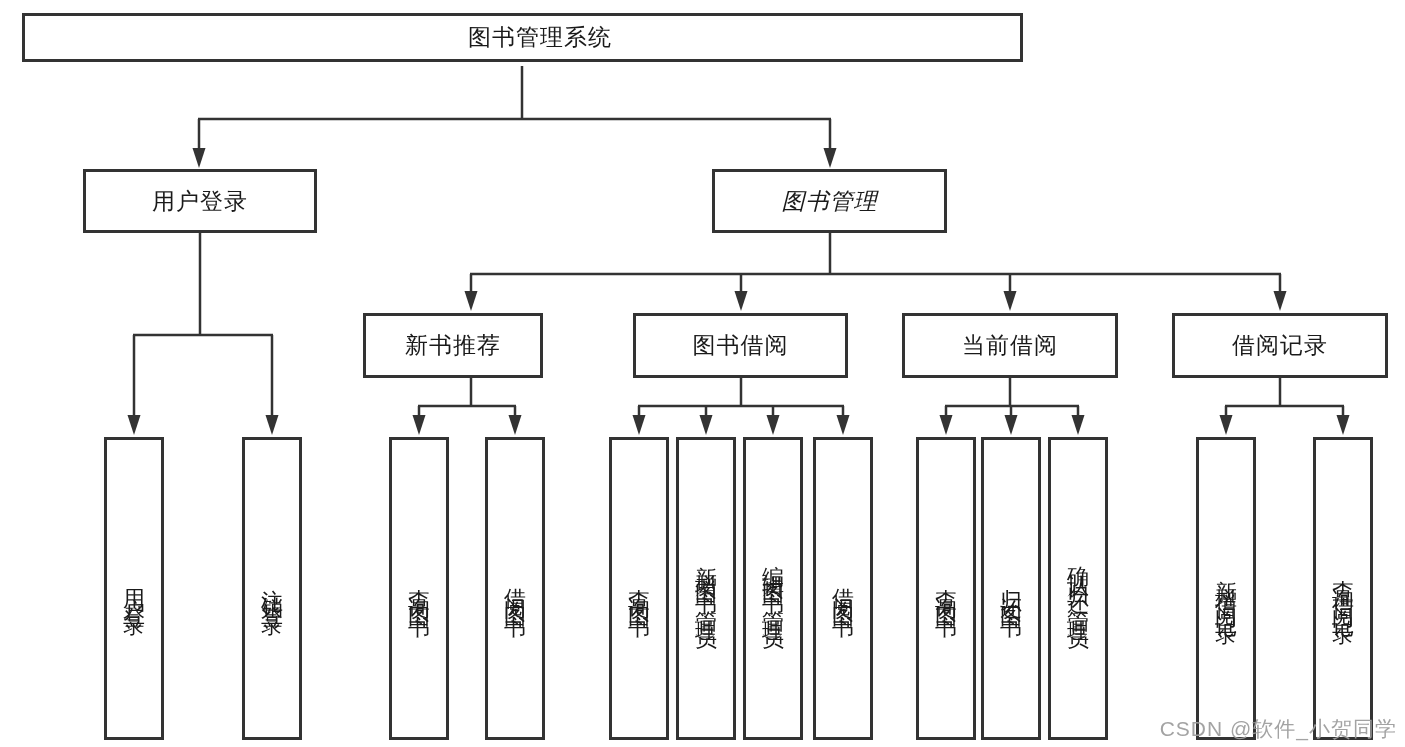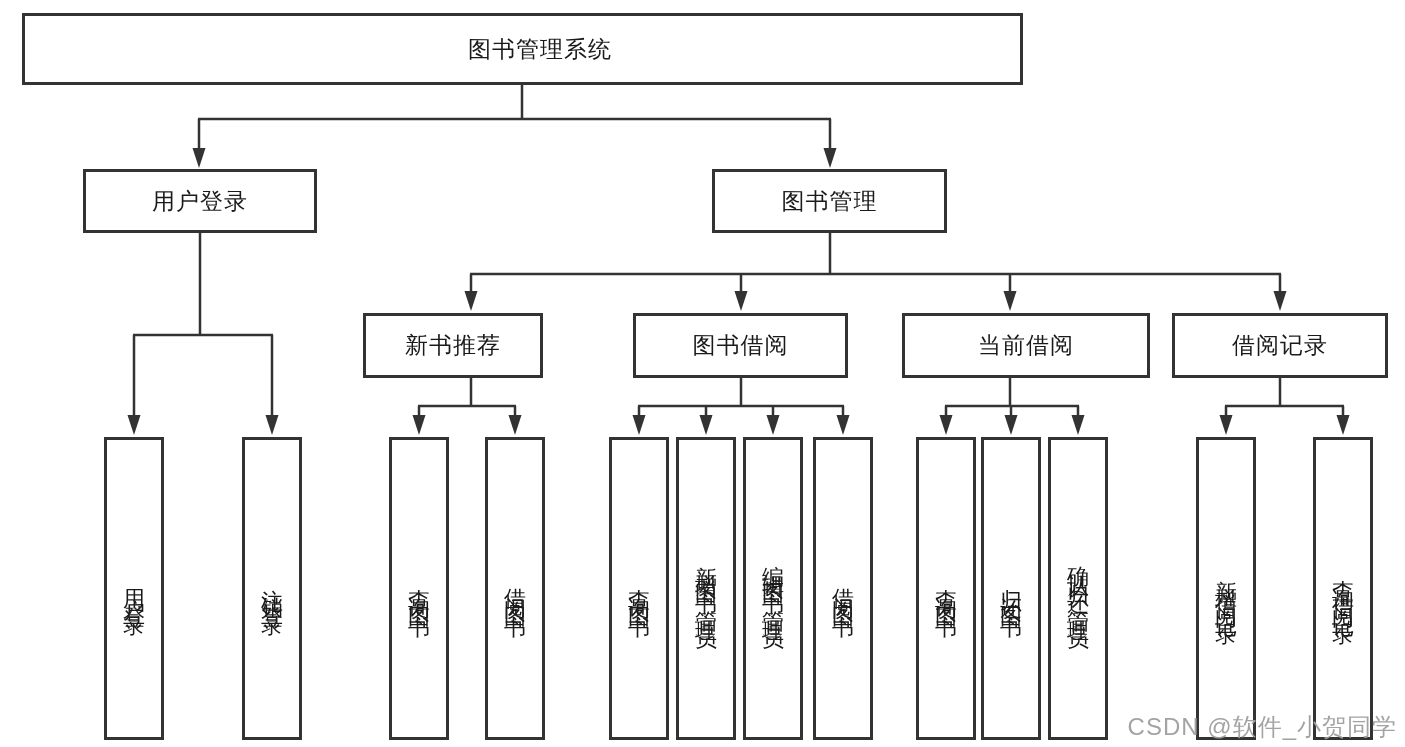--- a/index.html
+++ b/index.html
@@ -45,26 +45,26 @@
   .vbox .vtext {
     writing-mode: vertical-rl;
     text-orientation: mixed;
     letter-spacing: 9px;
     line-height: 1;
     white-space: nowrap;
   }
   .hbox .htext { white-space: nowrap; }
 
   
-  #node-root           { left: 22px;  top: 13px;  width: 1001px; height: 72px; padding-left: 35px; }
+  #node-root           { left: 22px;  top: 13px;  width: 1001px; height: 49px; padding-left: 35px; }
   #node-user-login     { left: 83px;  top: 169px; width: 234px;  height: 64px; }
-  #node-book-mgmt      { left: 712px; top: 169px; width: 235px;  height: 64px; }
+  #node-book-mgmt      { left: 712px; top: 169px; width: 235px;  height: 64px; font-style: italic; }
   #node-new-books      { left: 363px; top: 313px; width: 180px;  height: 65px; }
   #node-book-borrow    { left: 633px; top: 313px; width: 215px;  height: 65px; text-align: right; }
-  #node-current-borrow { left: 902px; top: 313px; width: 248px;  height: 65px; }
+  #node-current-borrow { left: 902px; top: 313px; width: 216px;  height: 65px; }
   #node-borrow-records { left: 1172px;top: 313px; width: 216px;  height: 65px; }
 
   
   #leaf-user-login     { left: 104px; }
   #leaf-logout         { left: 242px; }
   #leaf-query-books-1  { left: 389px; }
   #leaf-borrow-books-1 { left: 485px; }
   #leaf-query-books-2  { left: 609px; }
   #leaf-add-books      { left: 676px; }
   #leaf-edit-books     { left: 743px; }
@@ -72,21 +72,21 @@
   #leaf-query-books-3  { left: 916px; }
   #leaf-return-books   { left: 981px; }
   #leaf-confirm-return { left: 1048px; }
   #leaf-add-record     { left: 1196px; }
   #leaf-query-record   { left: 1313px; }
 
   #watermark {
     position: absolute;
     right: 8px;
     bottom: 4px;
-    font-size: 24px;
+    font-size: 21px;
     color: rgba(158, 158, 158, 0.95);
     letter-spacing: 1px;
     white-space: nowrap;
     z-index: 5;
   }
   line { stroke: #333333; stroke-width: 2.5; }
   polygon { fill: #333333; }
 </style>
 </head>
 <body>

